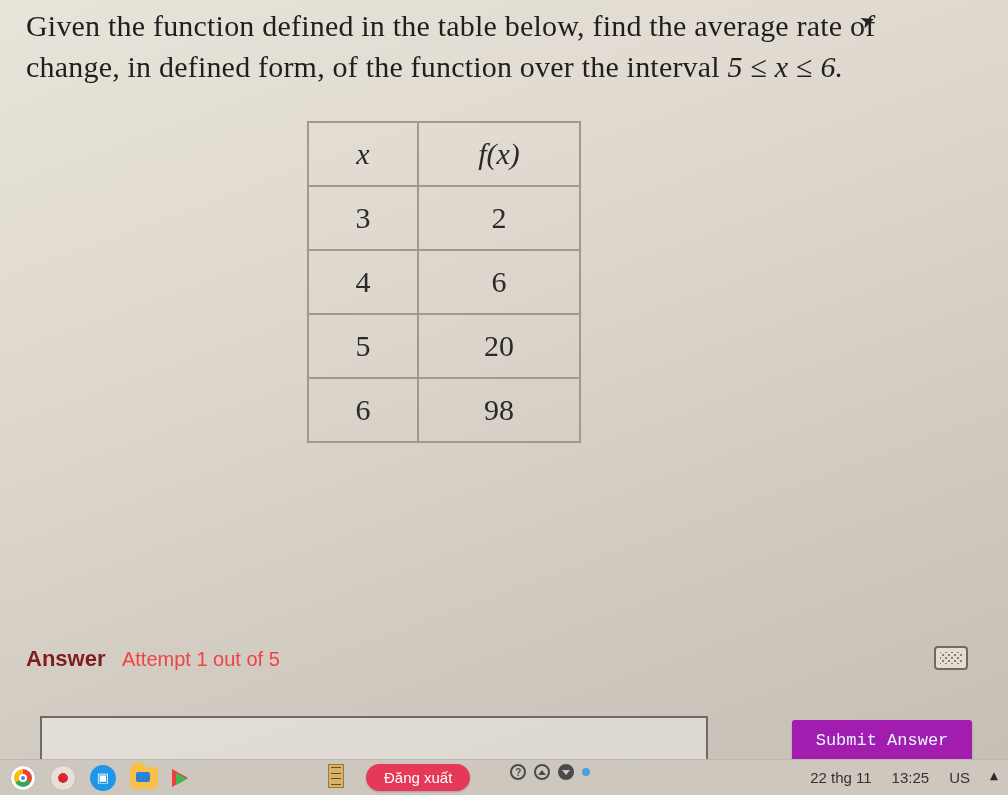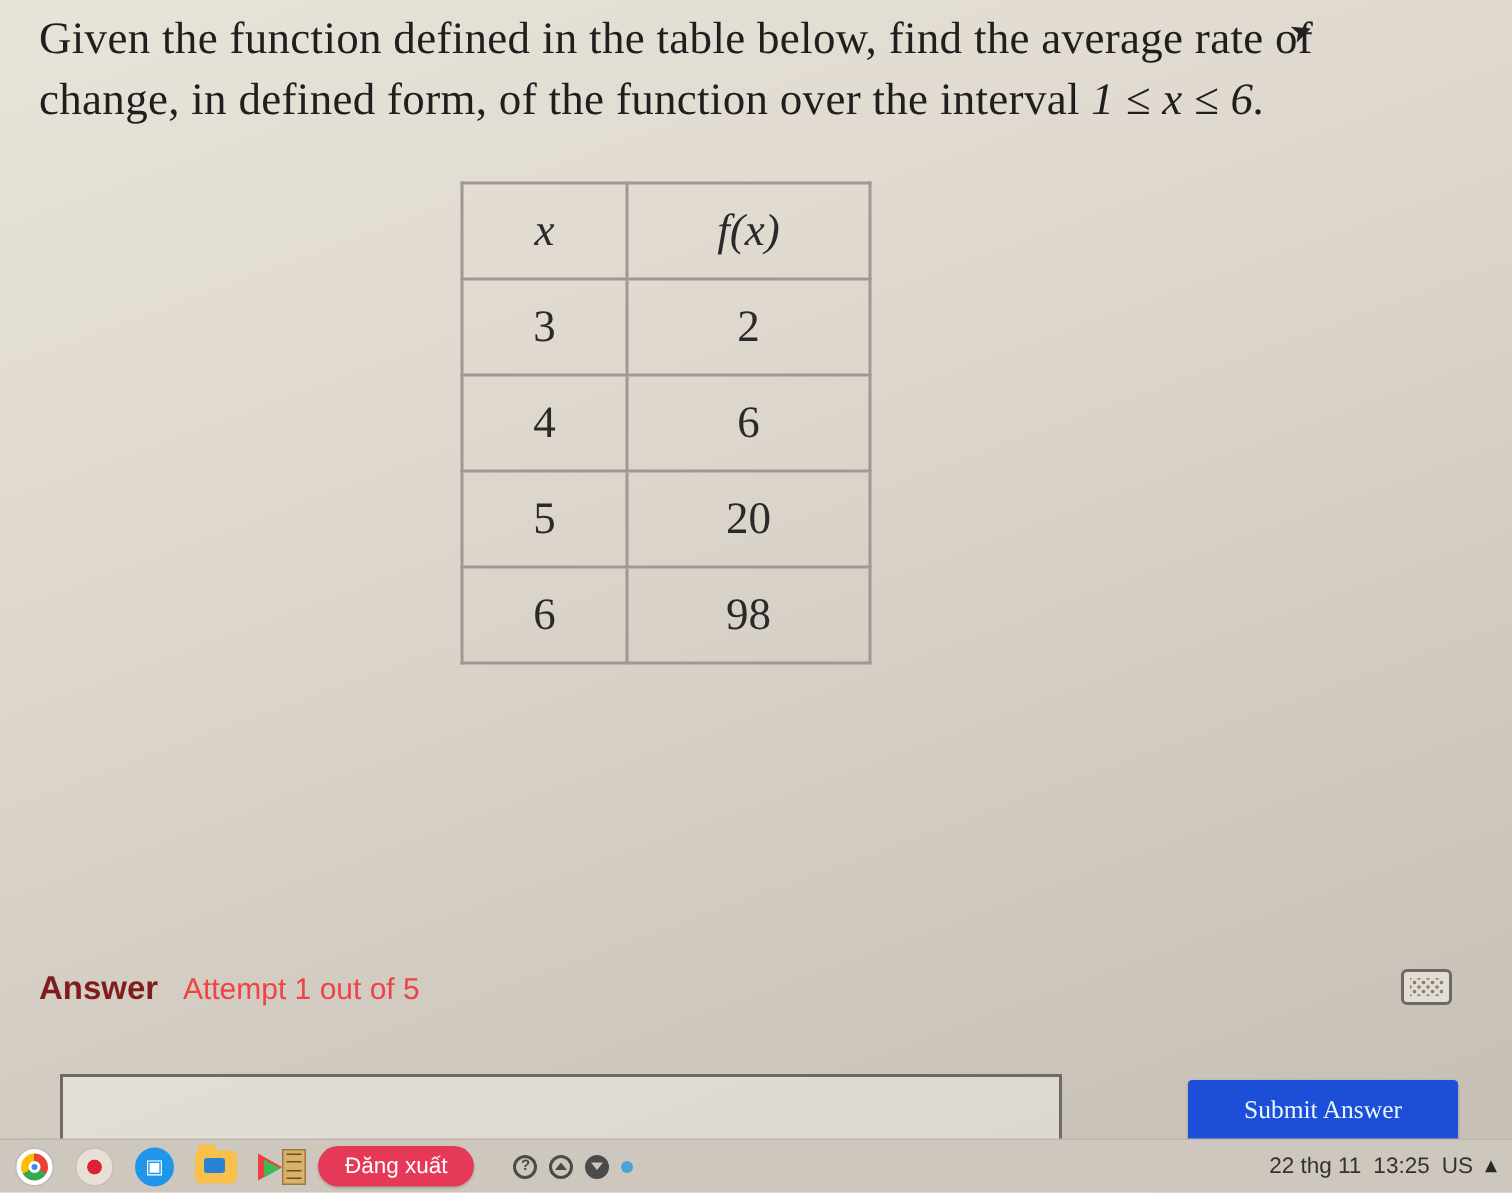--- a/index.html
+++ b/index.html
@@ -83,23 +83,23 @@
     background: rgba(255,255,255,0.35);
     font-size: 20px;
     padding: 6px 10px;
     outline: none;
   }
 
   .submit-btn {
     position: absolute;
     right: 36px; top: 720px;
     width: 180px; height: 40px;
-    background: #1d4ed8;
+    background: #a21caf;
     color: #e9f8ff;
-    font-family: Liberation Serif, serif;
+    font-family: Liberation Mono, monospace;
     font-size: 17px;
     display: flex; align-items: center; justify-content: center;
     border-radius: 3px 3px 0 0;
     cursor: pointer;
     box-shadow: 0 1px 2px rgba(0,0,0,.25);
   }
 
   
   .taskbar {
     position: absolute;
@@ -119,45 +119,45 @@
   .chrome::after { content:''; position:absolute; inset:8px; border-radius:50%; background:#4285f4; border:2px solid #fff; }
   .rec { background: radial-gradient(circle,#fefefe 30%,#e7e0d6 31%); border:1px solid #c7c0b6; position:relative;}
   .rec::after { content:''; position:absolute; inset:7px; border-radius:50%; background:#d23; }
   .cam { background:#1f97e8; color:#fff; font-size:13px; }
   .folder { background:#f7c04a; border-radius:4px; width:28px; height:22px; position:relative;}
   .folder::before{content:'';position:absolute;top:-4px;left:2px;width:12px;height:6px;background:#f7c04a;border-radius:2px 2px 0 0;}
   .folder::after{content:'';position:absolute;left:6px;top:5px;width:14px;height:10px;border-radius:2px;background:#2a82d8;}
   .play { width:0;height:0;border-left:16px solid #ef3e3e;border-top:9px solid transparent;border-bottom:9px solid transparent; position:relative;}
   .play::after{content:'';position:absolute;left:-12px;top:-5px;width:0;height:0;border-left:11px solid #3cba54;border-top:6px solid transparent;border-bottom:6px solid transparent;}
 
-  .task-mid { flex: 0 0 auto; display:flex; align-items:center; gap:8px;}
+  .task-mid { flex: 0 0 auto; margin-left: 140px; display:flex; align-items:flex-start; gap:22px;}
   .ruler { width:16px; height:24px; background:#d8b26b; border:1px solid #9c7a3b; display:flex; flex-direction:column; justify-content:space-around;}
   .ruler span{height:1px;background:#6b4f1f;margin:0 2px;}
   .pill {
     background:#e63958;color:#fff;border-radius:18px;
     padding:5px 18px;font-size:15px;font-weight:500;
     box-shadow:0 1px 2px rgba(0,0,0,.2);
   }
   .task-status { margin-left: 18px; display:flex; align-items:center; gap:8px; }
   .scir { width:16px;height:16px;border-radius:50%;border:2px solid #4b4b4b;display:flex;align-items:center;justify-content:center;font-size:10px;color:#4b4b4b;font-weight:bold;}
   .scir.up::after{content:'';width:0;height:0;border-left:4px solid transparent;border-right:4px solid transparent;border-bottom:5px solid #4b4b4b;}
   .scir.down{background:#4b4b4b}
   .scir.down::after{content:'';width:0;height:0;border-left:4px solid transparent;border-right:4px solid transparent;border-top:5px solid #cec7bd;}
   .dot2{width:8px;height:8px;border-radius:50%;background:#4aa3d8;}
 
-  .task-right { margin-left:auto; display:flex; align-items:center; gap:8px; font-size:15px; color:#343230;}
+  .task-right { margin-left:auto; display:flex; align-items:center; gap:20px; font-size:15px; color:#343230;}
   .wifi { display:inline-block; transform: rotate(180deg); font-size:16px; color:#2a2a2a;}
 </style>
 </head>
 <body>
 
 <div class="content">
   <p class="question">
     <span>Given the function defined in the table below, find the average rate of</span><br>
-    <span>change, in defined form, of the function over the interval </span><span class="math-i">1 ≤ x ≤ 6.</span>
+    <span>change, in defined form, of the function over the interval </span><span class="math-i">5 ≤ x ≤ 6.</span>
   </p>
   <span class="cursor-arrow">➤</span>
 
   <div class="table-wrap">
     <table class="ftable">
       <thead>
         <tr>
           <th><span class="math-i">x</span></th>
           <th><span class="math-i">f(x)</span></th>
         </tr>

